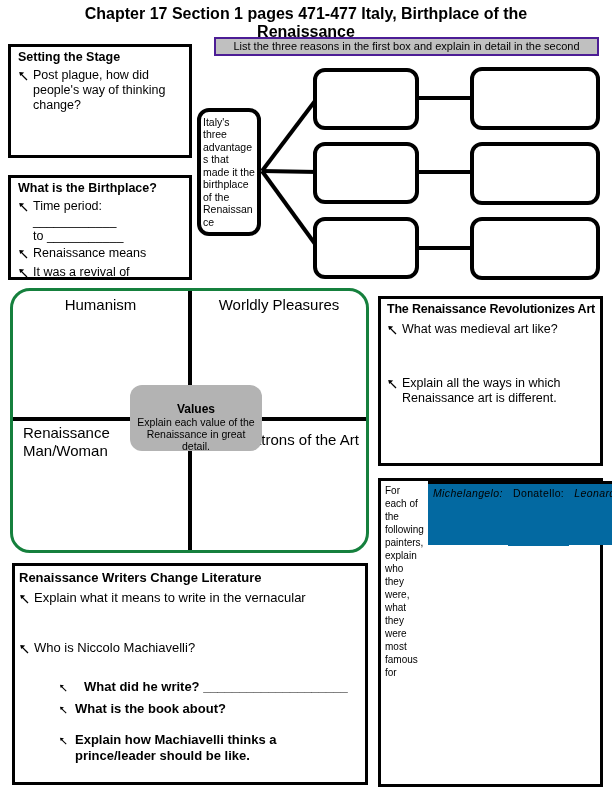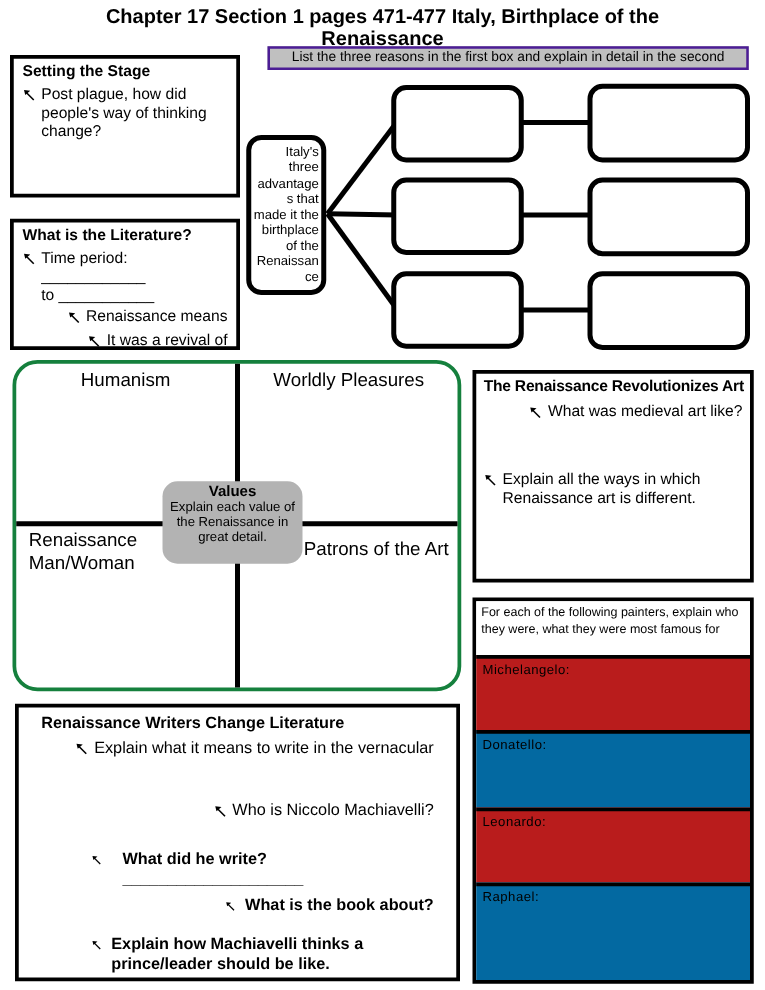--- a/index.html
+++ b/index.html
@@ -15,72 +15,72 @@
   .title-line.l2{top:23px;}
   .banner{
     position:absolute;left:214px;top:37px;width:385px;height:19px;
     box-sizing:border-box;background:#c0c0c0;border:2px solid #4c1d95;
     font-size:11px;line-height:14px;text-align:center;z-index:3;
   }
   
   .sqbox{position:absolute;box-sizing:border-box;border:3px solid #000;background:#fff;z-index:2;}
   .rbox{position:absolute;box-sizing:border-box;border:4px solid #000;border-radius:12px;background:#fff;z-index:2;}
   .heading{font-weight:bold;font-size:12.5px;line-height:15px;}
-  .bullet{display:flex;gap:5px;font-size:12.5px;line-height:15px;justify-content:flex-end;}
+  .bullet{display:flex;gap:5px;font-size:12.5px;line-height:15px;}
   .bullet .ic{flex:none;margin-top:2px;}
   .cont{margin-left:15px;font-size:12.5px;line-height:15px;}
   
   .box-setting{left:8px;top:44px;width:184px;height:114px;padding:3px 7px;}
   .box-whatis{left:8px;top:175px;width:184px;height:105px;padding:3px 7px;}
   .box-setting .heading,.box-whatis .heading{margin-bottom:3px;}
   .box-whatis .bullet{margin-top:2px;}
   
   .centerbox{
     left:197px;top:108px;width:64px;height:128px;
     display:flex;align-items:center;justify-content:center;
-    font-size:10.5px;line-height:12.5px;text-align:right;
+    font-size:10.5px;line-height:12.5px;text-align:left;
     padding:2px;overflow-wrap:anywhere;
   }
   .adv-l{left:313px;width:106px;height:62px;}
   .adv-r{left:470px;width:130px;height:63px;}
   .row1l{top:68px;}  .row2l{top:142px;} .row3l{top:217px;}
   .row1r{top:67px;}  .row2r{top:142px;} .row3r{top:217px;}
   .connectors{position:absolute;left:0;top:0;z-index:1;}
   
   .quadrant{
     position:absolute;left:10px;top:288px;width:359px;height:265px;
     box-sizing:border-box;border:3px solid #15803d;border-radius:20px;z-index:2;background:#fff;
   }
   .quadrant .vline{position:absolute;left:175px;top:0;bottom:0;width:4px;background:#000;}
   .quadrant .hline{position:absolute;left:0;right:0;top:126px;height:4px;background:#000;}
   .qlabel{position:absolute;font-size:15px;line-height:18px;}
   .q-tl{top:5px;left:0;width:175px;text-align:center;}
   .q-tr{top:5px;left:179px;right:0;text-align:center;}
   .q-bl{top:133px;left:10px;}
   .q-br{top:140px;left:230px;}
   .valuesbox{
-    position:absolute;left:117px;top:94px;width:112px;height:66px;
+    position:absolute;left:117px;top:94px;width:132px;height:66px;
     background:#b3b3b3;border-radius:12px;text-align:center;z-index:3;
-    box-sizing:border-box;padding-top:1px;
+    box-sizing:border-box;padding-top:17px;
   }
   .values-title{font-size:12px;font-weight:bold;line-height:14px;}
   .values-text{font-size:10.5px;line-height:12px;padding:0 5px;}
   
   .box-art{left:378px;top:296px;width:225px;height:170px;padding:3px 6px;}
   .box-art .heading{white-space:nowrap;letter-spacing:-0.2px;margin-bottom:5px;}
   .box-art .b2{margin-top:37px;}
   
-  .ptable{left:378px;top:478px;width:225px;height:309px;display:flex;flex-direction:column;padding:0;}
+  .ptable{left:378px;top:478px;width:225px;height:309px;display:flex;flex-direction:row;padding:0;}
   .pheader{box-sizing:border-box;height:45px;font-size:10px;line-height:13px;padding:3px 4px;background:#fff;}
   .prow{box-sizing:border-box;border-top:3px solid #000;font-size:10.5px;line-height:13px;
         letter-spacing:0.4px;padding:3px 5px;background:#0369a1;}
-  .prow.shaded{background:#b91c1c;}
+  .prow.shaded{background:#0369a1;font-style:italic;}
   .ph-m{height:64px;} .ph-d{height:65px;} .ph-l{height:64px;} .ph-r{height:82px;}
   
-  .box-writers{left:12px;top:563px;width:356px;height:222px;padding:4px 18px;}
+  .box-writers{left:12px;top:563px;width:356px;height:222px;padding:4px 4px;}
   .box-writers .heading{font-size:13px;line-height:16px;}
   .box-writers .bullet{font-size:13px;line-height:16px;}
   .wb1{margin-top:4px;}
   .wb2{margin-top:32px;}
   .wsub{margin-left:40px;font-size:10px;line-height:12px;font-weight:bold;gap:8px;}
   .wsub .ic{margin-top:1px;}
   .ws1{margin-top:21px;gap:17px;} .ws2{margin-top:5px;} .ws3{margin-top:14px;}
 </style>
 </head>
 <body>
@@ -107,21 +107,21 @@
         <svg width="10" height="10" viewBox="0 0 10 10">
             <path d="M1.2 1 L6.2 1.6 L2.2 5 Z" fill="#000"></path>
             <path d="M2.6 2.6 L9 9" stroke="#000" stroke-width="1.3" fill="none"></path>
           </svg>
       </span>
       <span>Post plague, how did people's way of thinking change?</span>
     </div>
   </div>
 
   <div class="sqbox box-whatis">
-    <div class="heading">What is the Literature?</div>
+    <div class="heading">What is the Birthplace?</div>
     <div class="bullet">
       <span class="ic">
         <svg width="10" height="10" viewBox="0 0 10 10">
             <path d="M1.2 1 L6.2 1.6 L2.2 5 Z" fill="#000"></path>
             <path d="M2.6 2.6 L9 9" stroke="#000" stroke-width="1.3" fill="none"></path>
           </svg>
       </span>
       <span>Time period: ____________</span>
     </div>
     <div class="cont">to ___________</div>

